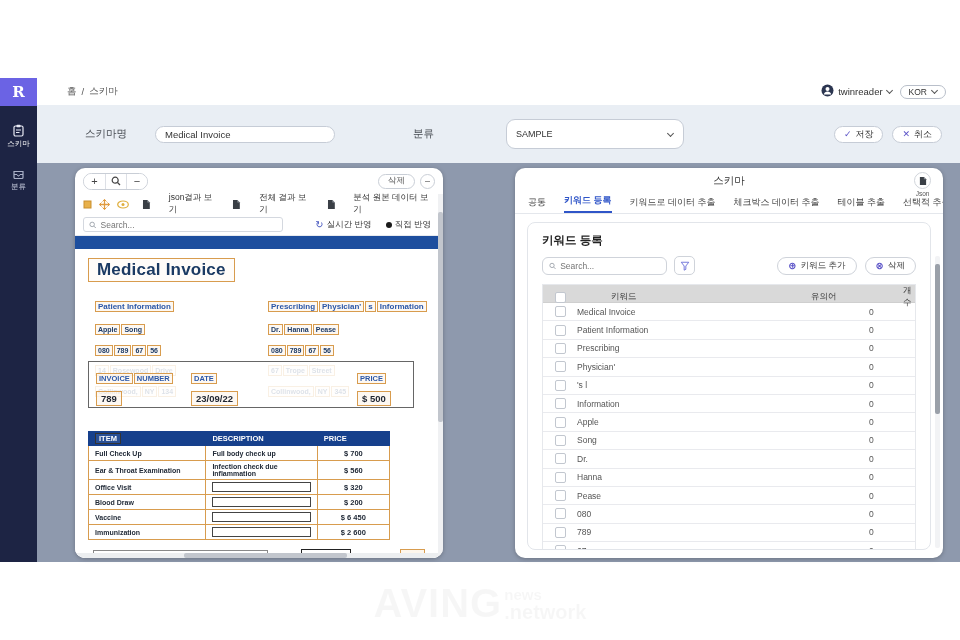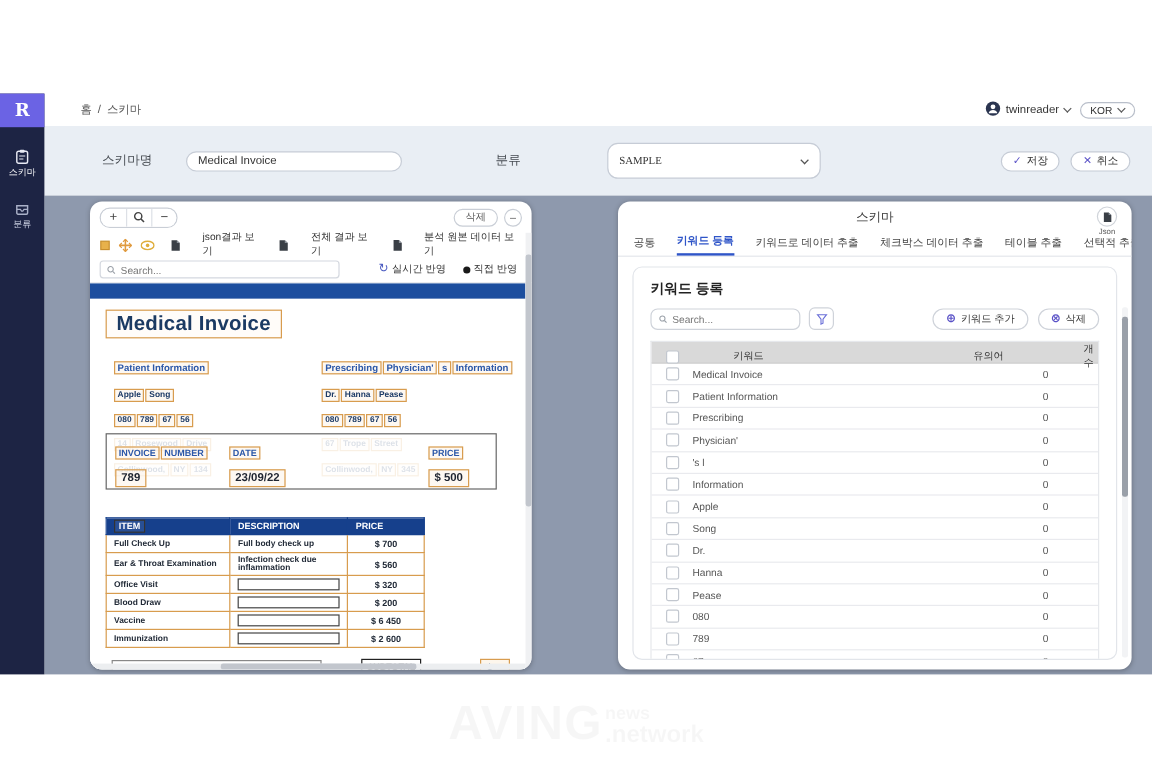--- a/index.html
+++ b/index.html
@@ -21,21 +21,21 @@
   .top-right { margin-left:auto; display:flex; align-items:center; gap:8px; }
   .user { display:flex; align-items:center; gap:4px; font-size:9.5px; color:#333; cursor:pointer; }
   .chev { width:5px; height:5px; border-right:1.2px solid #555; border-bottom:1.2px solid #555; transform:rotate(45deg); margin-top:-2px; display:inline-block; }
   .lang-pill { border:1px solid #b9bfca; border-radius:9px; padding:1px 8px; font-size:8.5px; color:#333; display:flex; align-items:center; gap:5px; cursor:pointer; background:#fff; }
 
   
   .formband { position:absolute; left:37px; top:105px; right:0; height:58px; background:#e9eef4; display:flex; align-items:center; padding:0 18px 0 48px; }
   .f-label { font-size:10.5px; color:#44494f; }
   .f-input { width:180px; height:17px; border:1px solid #c6ccd6; border-radius:9px; background:#fff; font-size:9.5px; color:#333; padding:0 9px; margin-left:28px; outline:none; font-family:inherit; }
   .f-label2 { margin-left:78px; }
-  .f-select { width:178px; height:17px; border:1px solid #c6ccd6; border-radius:9px; background:#fff; font-size:9px; color:#333; margin-left:72px; display:flex; align-items:center; padding:14px 9px; cursor:pointer; position:relative;font-family:Liberation Serif, serif; }
+  .f-select { width:178px; height:17px; border:1px solid #c6ccd6; border-radius:9px; background:#fff; font-size:9px; color:#333; margin-left:72px; display:flex; align-items:center; padding:14px 9px; cursor:pointer; position:relative; }
   .f-select .chev { position:absolute; right:10px; }
   .band-btns { margin-left:auto; display:flex; gap:9px; }
   .pill-btn { height:17px; border:1px solid #c6ccd6; border-radius:9px; background:#fff; display:flex; align-items:center; gap:4px; padding:0 9px; font-size:9px; color:#333; cursor:pointer; font-family:inherit; }
   .pill-btn .bi { color:#5a52c7; font-size:9px; font-weight:bold; line-height:1; }
 
   
   .workspace { position:absolute; left:37px; top:163px; right:0; height:399px; background:#8e99ad; }
 
   .panel { position:absolute; background:#fff; border-radius:10px; box-shadow:0 1px 4px rgba(0,0,0,0.25); overflow:hidden; }
   .panel-left { left:38px; top:5px; width:368px; height:390px; }
@@ -79,21 +79,21 @@
   .wbox { display:inline-block; border:1px solid #d89c4e; padding:0 2px; background:rgba(250,240,226,0.45); color:#1c3a66; font-weight:bold; font-size:7px; line-height:9px; margin-right:1px; }
   .doc-lines { position:absolute; }
   .doc-line { margin-bottom:2.5px; white-space:nowrap; }
 
   .inv-box { position:absolute; left:13px; top:112px; width:326px; height:47px; border:1.5px solid #666; background:rgba(255,255,255,0.85); }
   .inv-field { position:absolute; top:5px; }
   .inv-label { white-space:nowrap; margin-bottom:3px; }
   .inv-label .wbox { color:#2b57a8; font-size:7.5px; }
   .inv-val .wbox { font-size:9.5px; color:#1e2430; padding:0 4px; line-height:13px; }
 
-  .itable { position:absolute; left:13px; top:182px; width:266px; border-collapse:collapse; }
+  .itable { position:absolute; left:13px; top:182px; width:302px; border-collapse:collapse; }
   .itable th { background:#16408c; color:#fff; font-size:7.5px; text-align:left; padding:2px 6px; font-weight:bold; border:1px solid #16408c; }
   .itable th span.hbox { border:1px solid #333; padding:0 3px; background:rgba(255,255,255,0.08); }
   .itable td { border:1px solid #d89c4e; font-size:7px; font-weight:bold; color:#222b38; padding:2px 6px; height:15px; background:rgba(255,255,255,0.82); }
   .itable td.price { text-align:center; font-size:7.5px; }
   .itable td .empty-box { border:1px solid #444; height:10px; background:#fff; }
 
   .subrow { position:absolute; left:13px; top:300px; width:330px; height:16px; }
   .sub-empty { position:absolute; left:5px; top:1px; width:175px; height:13px; border:1px solid #888; background:#fff; }
   .sub-label { position:absolute; left:213px; top:0; border:1.5px solid #222; font-size:7.5px; font-weight:bold; color:#111; padding:1px 4px; background:#fff; }
   .sub-val { position:absolute; left:312px; top:0; }

